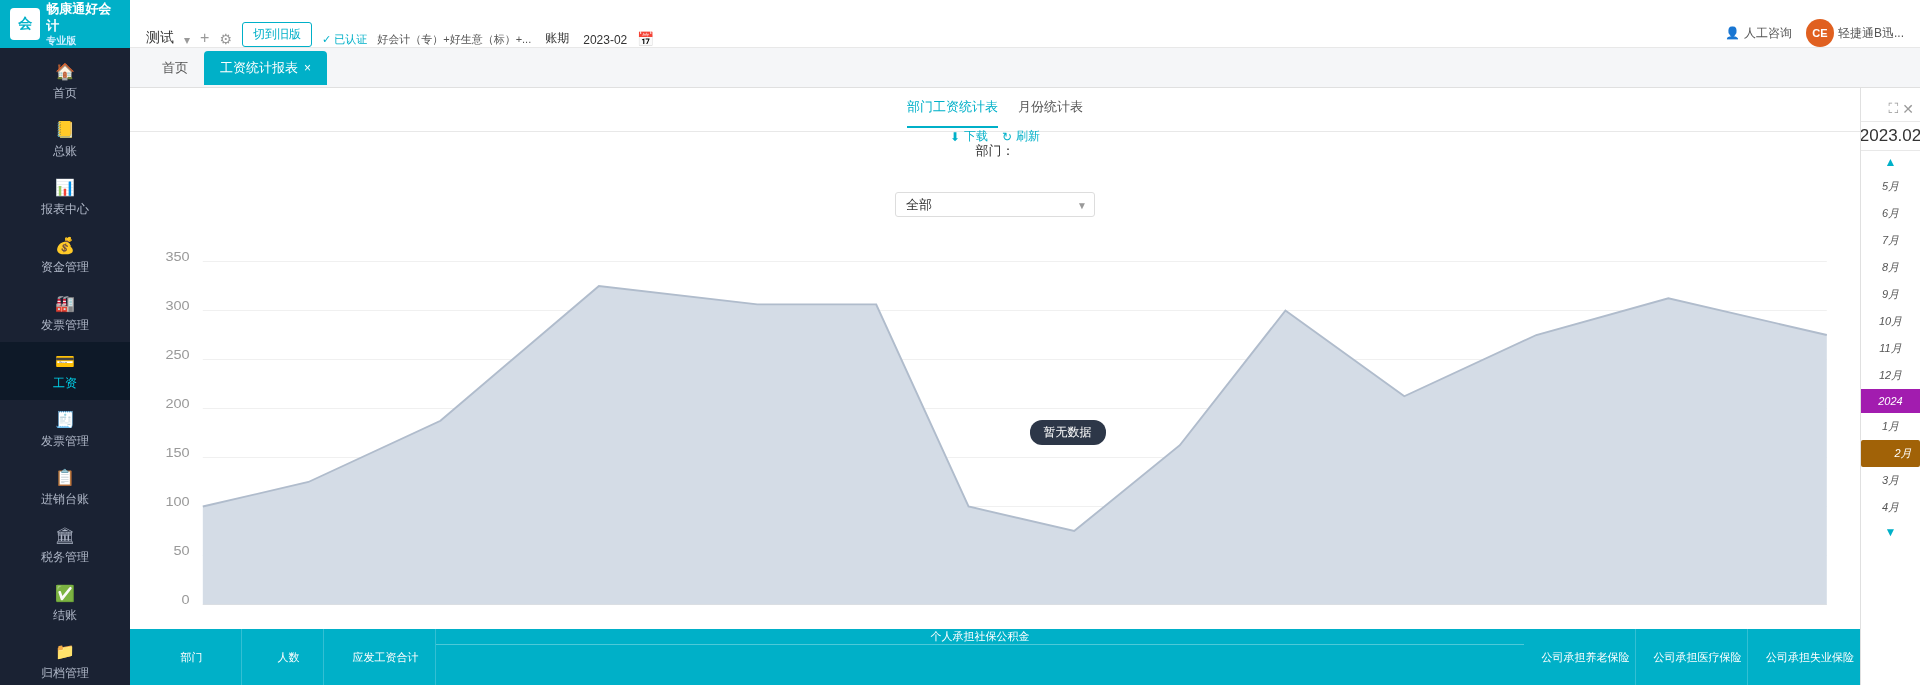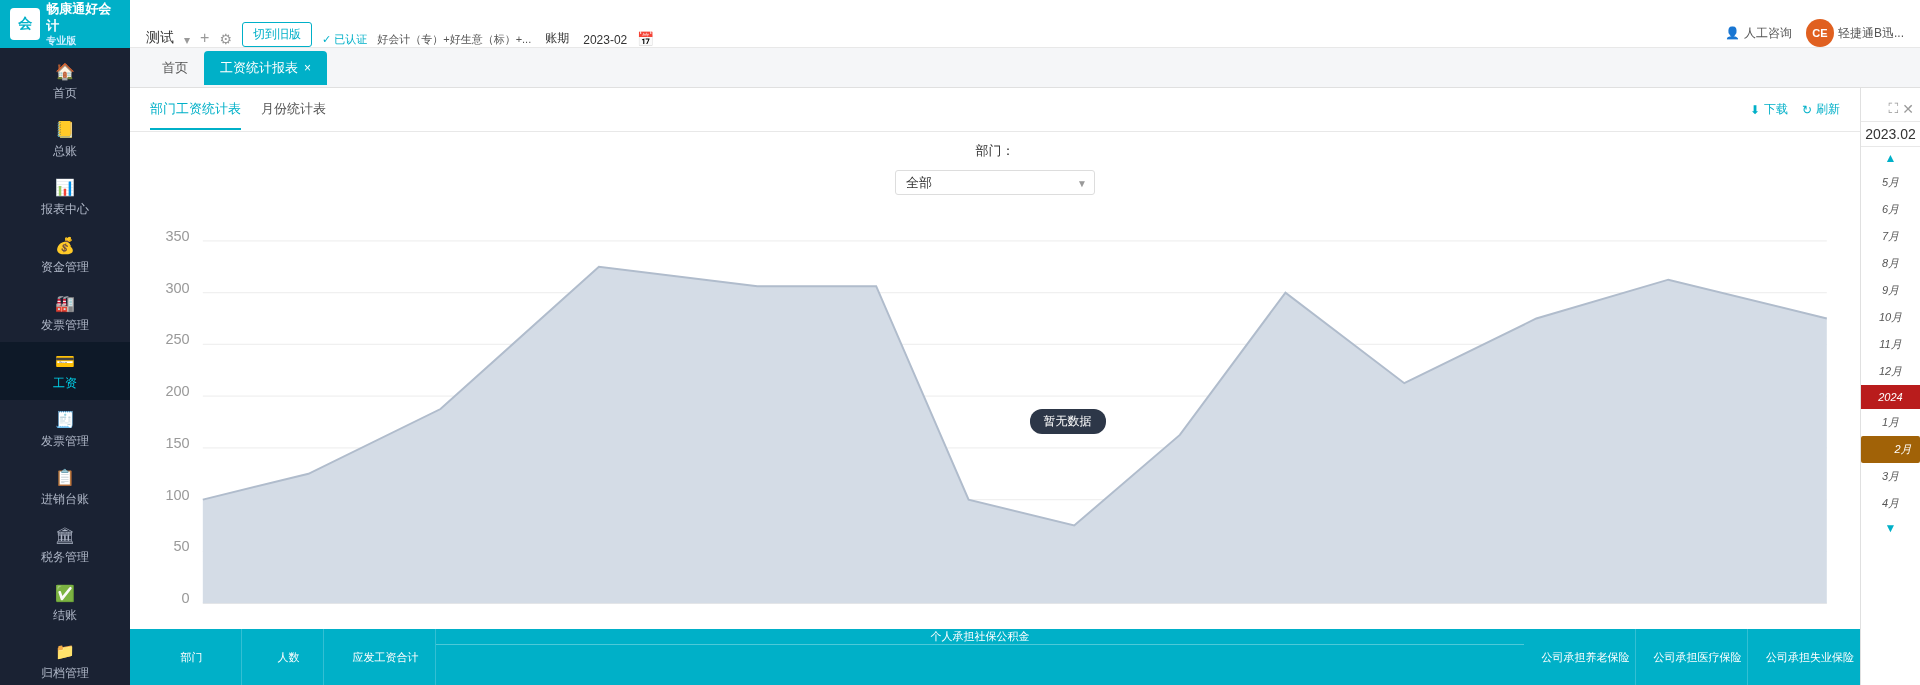--- a/index.html
+++ b/index.html
@@ -139,20 +139,21 @@
 
     
     .sub-tabs-row {
       display: flex;
       align-items: center;
       padding: 0 20px;
       border-bottom: 1px solid #e8e8e8;
       height: 44px;
       flex-shrink: 0;
       justify-content: space-between;
+      flex-direction: column;
     }
     .sub-tabs { display: flex; gap: 20px; }
     .sub-tab {
       font-size: 13px;
       color: #555;
       cursor: pointer;
       padding: 10px 0;
       border-bottom: 2px solid transparent;
     }
     .sub-tab.active { color: #00b0c8; border-bottom: 2px solid #00b0c8; }
@@ -174,21 +175,21 @@
       border-radius: 3px;
       padding: 4px 28px 4px 10px;
       font-size: 13px;
       color: #333;
       background: #fff;
       appearance: none;
       width: 200px;
       cursor: pointer;
       position: relative;
     }
-    .filter-select-wrap { position: relative; display: inline-block; }
+    .filter-select-wrap { position: relative; display: inline-block; margin-top: 22px; }
     .filter-select-wrap::after {
       content: '▼';
       font-size: 10px;
       color: #999;
       position: absolute;
       right: 8px;
       top: 50%;
       transform: translateY(-50%);
       pointer-events: none;
     }
@@ -261,21 +262,21 @@
       border-bottom: 1px solid #e8e8e8;
     }
     .right-panel-close { cursor: pointer; font-size: 14px; color: #999; }
     .right-panel-expand { cursor: pointer; font-size: 14px; color: #999; }
     .year-selector {
       width: 100%;
       padding: 4px;
       display: flex;
       align-items: center;
       justify-content: center;
-      font-size: 14px;
+      font-size: 17px;
       color: #333;
       cursor: pointer;
       gap: 2px;
       border-bottom: 1px solid #e8e8e8;
     }
     .year-nav { cursor: pointer; color: #00b0c8; font-size: 12px; padding: 4px 0; width: 100%; text-align: center; }
     .month-item {
       width: 100%;
       padding: 6px 4px;
       text-align: center;
@@ -284,21 +285,21 @@
       color: #555;
       font-style: italic;
     }
     .month-item.active {
       background: #a16207;
       color: #fff;
       border-radius: 2px;
       padding-left: 29px;
     }
     .month-item.year-label {
-      background: #b91c1c;
+      background: #a21caf;
       color: #fff;
       font-size: 11px;
     }
   </style>
 </head>
 <body>
 
 <div class="sidebar">
   <div class="sidebar-logo">
     <div class="sidebar-logo-icon">会</div>

